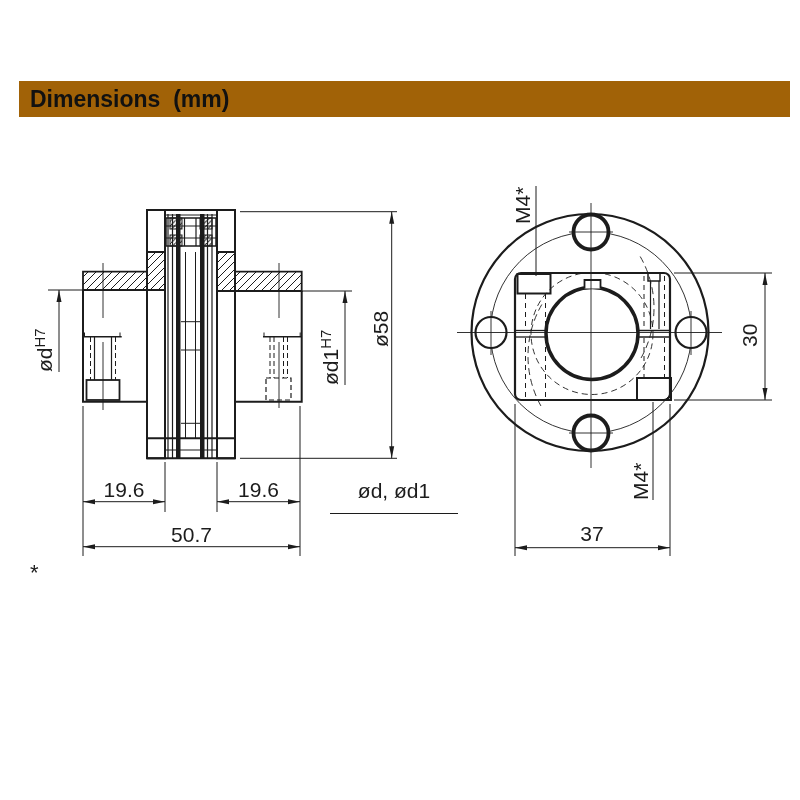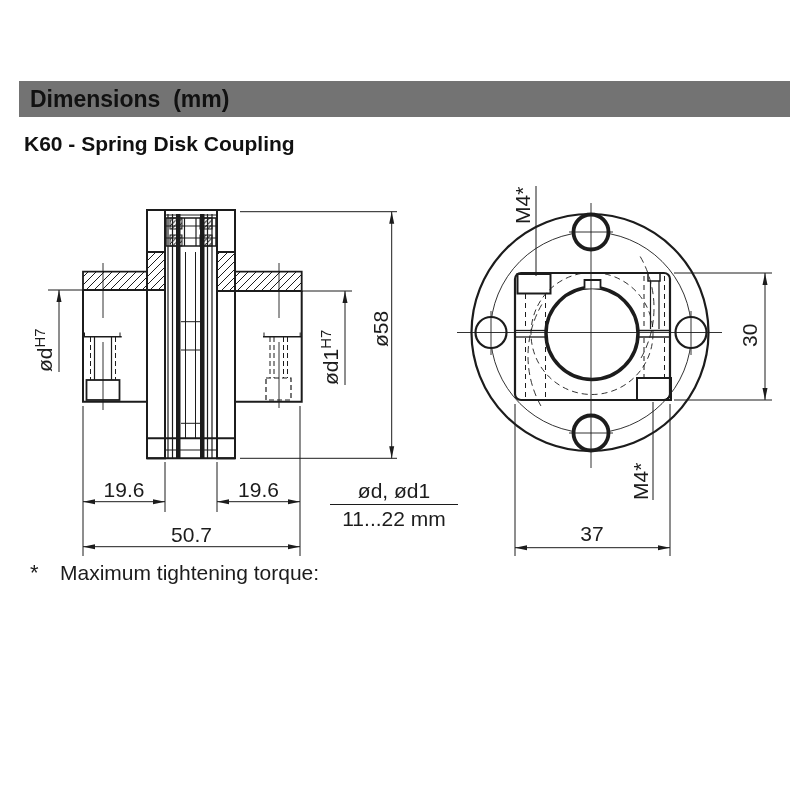--- a/index.html
+++ b/index.html
@@ -1,27 +1,27 @@
 <!DOCTYPE html>
 <html><head>
 <meta charset="utf-8">
 <style>
   html,body{margin:0;padding:0;background:#ffffff;}
   .page{position:relative;width:800px;height:800px;background:#ffffff;overflow:hidden;
         font-family:"Liberation Sans",sans-serif;color:#1c1c1c;}
-  .hdrbar{position:absolute;left:19px;top:81px;width:771px;height:36px;background:#737373;}
+  .hdrbar{position:absolute;left:19px;top:81px;width:771px;height:36px;background:#a16207;}
   .hdrbar .hdrtext{position:absolute;left:11px;top:0;line-height:36px;font-size:23px;font-weight:bold;
         white-space:pre;color:#111;}
   .title{position:absolute;left:24px;top:132px;font-size:21px;font-weight:bold;color:#111;}
   .drawing{position:absolute;left:0;top:0;width:800px;height:800px;}
   svg text{fill:#1c1c1c;stroke:none;font-family:"Liberation Sans",sans-serif;}
   .dim{font-size:21px;}
   .dimsup{font-size:15px;}
   .borenote{position:absolute;left:330px;top:479px;width:128px;text-align:center;font-size:21px;line-height:24px;}
-  .borenote .num{display:block;padding-bottom:1px;border-bottom:1.6px solid #1c1c1c;}
+  .borenote .num{display:block;padding-bottom:10px;border-bottom:1.6px solid #1c1c1c;}
   .borenote .den{display:block;padding-top:2px;}
   .footnote{position:absolute;left:30px;top:558px;display:flex;font-size:21px;line-height:30px;}
   .footnote .marker{width:30px;font-size:22px;}
   .footnote sub{font-size:15px;line-height:0;}
 </style>
 </head>
 <body>
 
 <div class="page">
 
@@ -222,27 +222,24 @@
       <text class="dim" x="648" y="500" transform="rotate(-90 648 500)">M4*</text>
       <text class="dim" x="757" y="347" transform="rotate(-90 757 347)">30</text>
       <text class="dim" x="592" y="541" text-anchor="middle">37</text>
     </g>
   </svg>
 
   <div class="hdrbar">
     <div class="hdrtext">Dimensions  (mm)</div>
   </div>
 
-  <div class="title">K60 - Spring Disk Coupling</div>
 
   <div class="borenote">
     <span class="num">ød, ød1</span>
-    <span class="den">11...22 mm</span>
   </div>
 
   <div class="footnote">
     <div class="marker">*</div>
     <div class="lines">
-      <div>Maximum tightening torque:</div>
     </div>
   </div>
 
 </div>
 
 </body></html>

